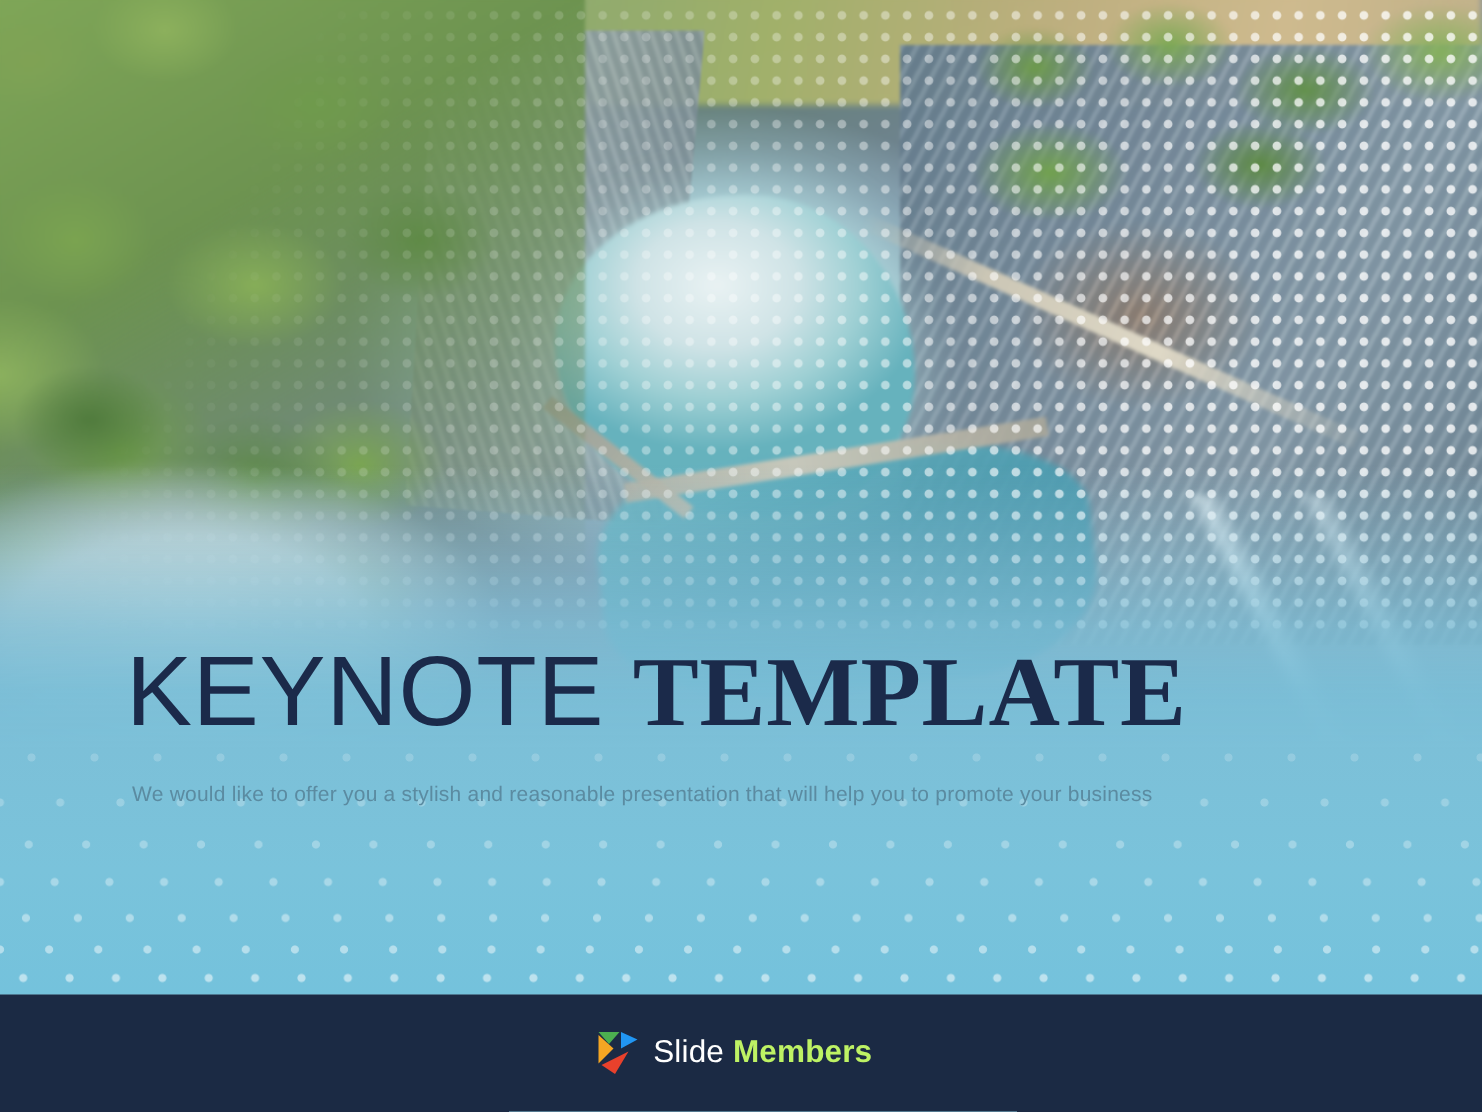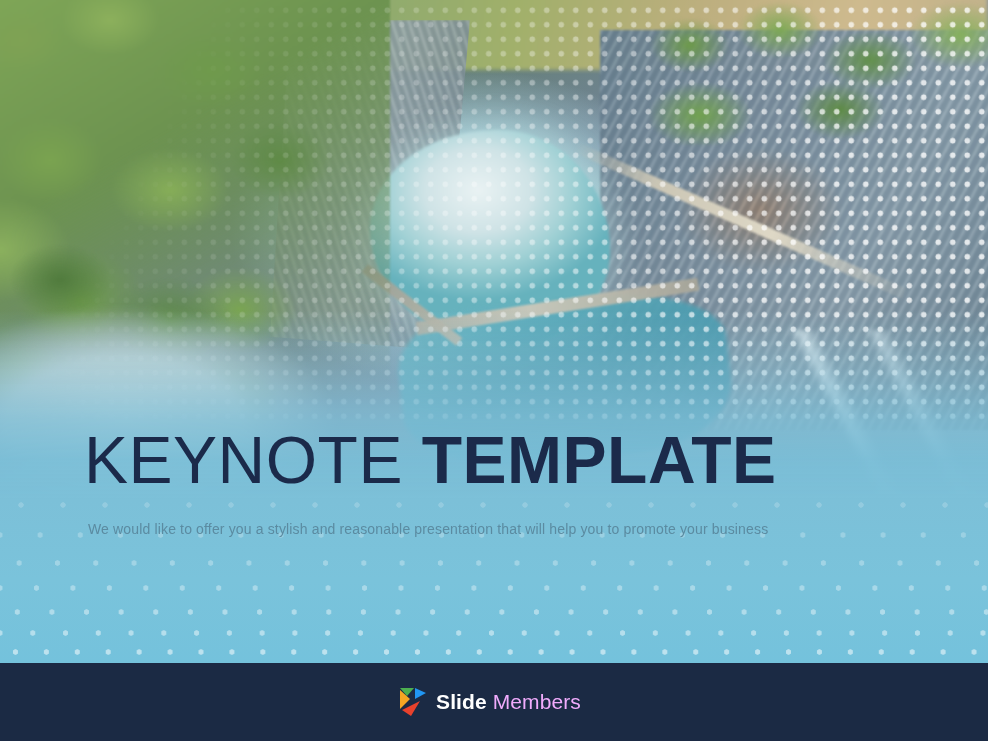--- a/index.html
+++ b/index.html
@@ -258,21 +258,21 @@
     position: absolute;
     left: 84px;
     top: 424px;
     font-size: 66px;
     line-height: 72px;
     letter-spacing: 0.5px;
     color: #1b2a4a;
     white-space: nowrap;
   }
   .title .light { font-weight: 300; margin-top: 36px; }
-  .title .bold  { font-weight: 700; }
+  .title .bold  { font-weight: 700; font-family: Liberation Serif, serif; }
 
   .subtitle {
     position: absolute;
     left: 88px;
     top: 521px;
     font-size: 14px;
     letter-spacing: 0.15px;
     color: #5b8ba1;
     white-space: nowrap;
   }
@@ -298,22 +298,22 @@
   .logo-mark {
     width: 28px;
     height: 30px;
     flex: 0 0 auto;
   }
   .logo-text {
     font-size: 21px;
     color: #d9dde3;
     letter-spacing: 0.1px;
   }
-  .logo-text .b { font-weight: 700; color: #ffffff; }
-  .logo-text .n { font-weight: 400; color: #f0abfc; }
+  .logo-text .b { font-weight: 400; color: #ffffff; }
+  .logo-text .n { font-weight: 700; color: #bef264; }
 </style>
 </head>
 <body>
 
 <div class="slide">
 
   <div class="photo">
     <div class="photo-base"></div>
     <div class="orchard"></div>
     <div class="cliff-right"></div>

